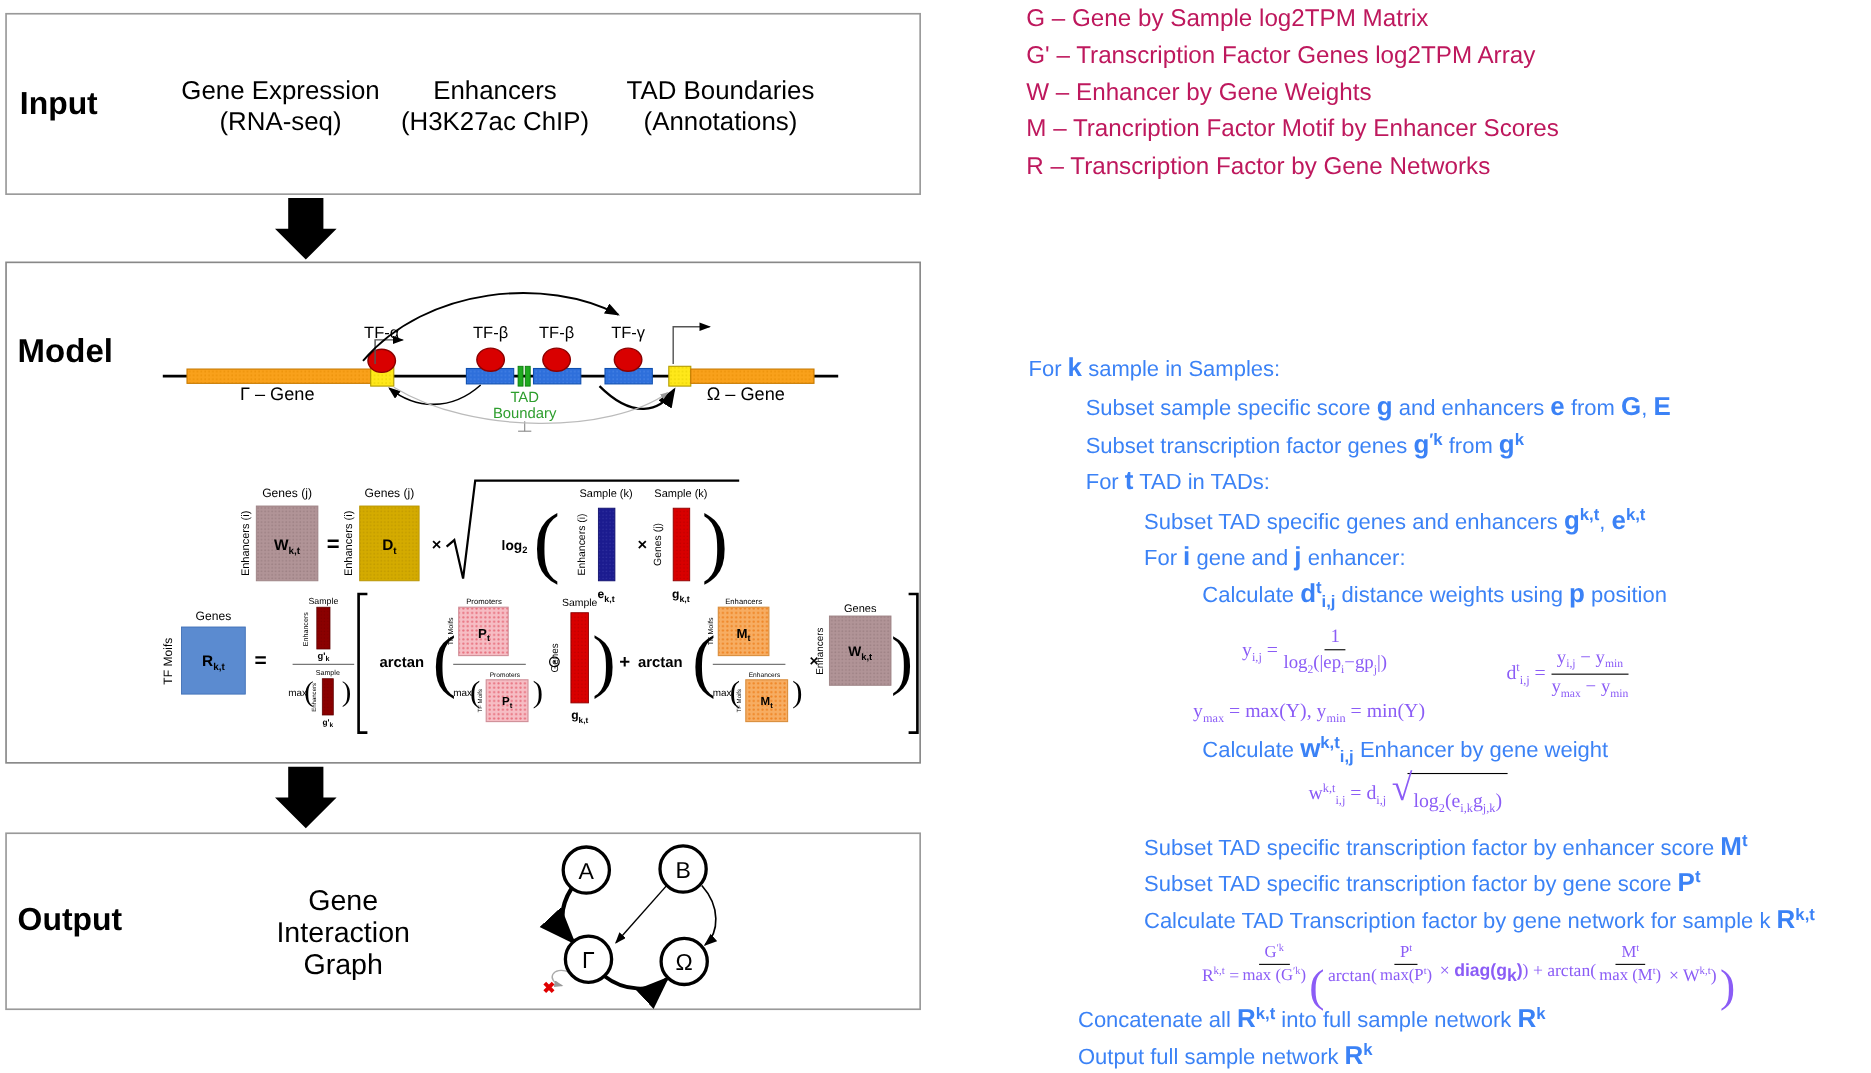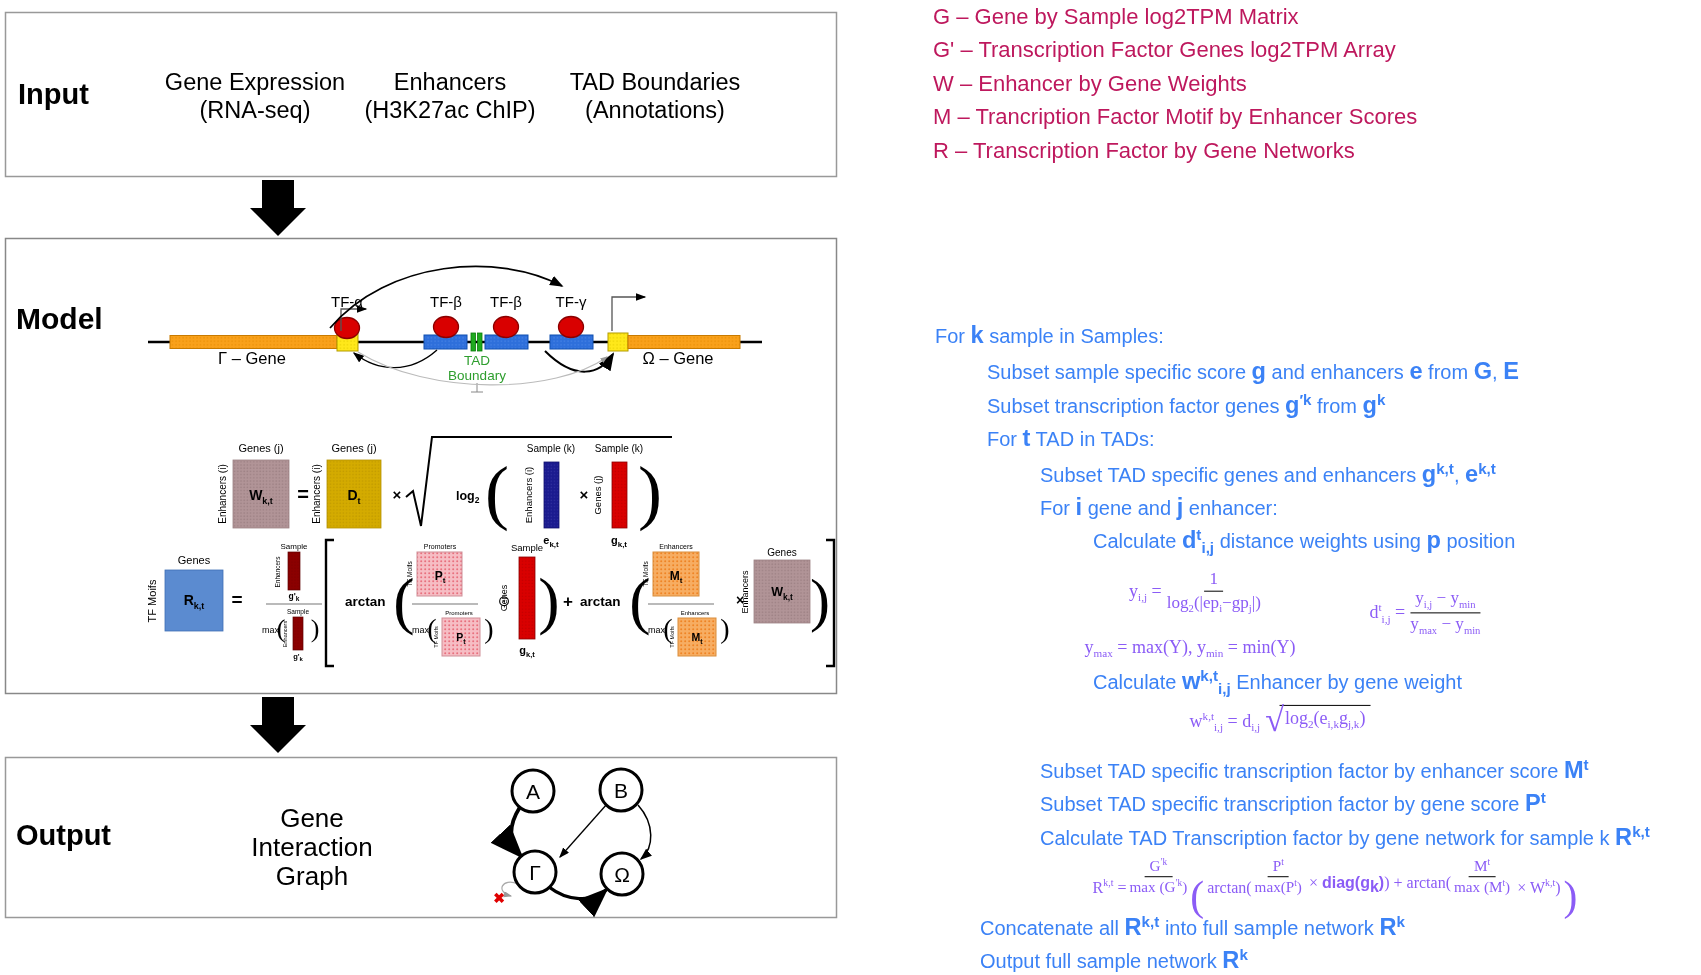--- a/index.html
+++ b/index.html
@@ -17,21 +17,21 @@
   
   .formula{position:absolute;font-family:"Liberation Serif","DejaVu Serif",serif;font-size:18px;
            display:flex;align-items:center;gap:5px;transform:translate(-50%,-50%);white-space:pre;color:#8b5cf6;}
   .formula.small{font-size:16px;gap:3px;align-items:flex-end;}
   .formula .b{font-weight:700;font-size:1em;font-family:Liberation Sans, sans-serif;}
   .frac{display:inline-flex;flex-direction:column;align-items:center;line-height:1.2;font-size:0.95em;}
   .frac .num{border-bottom:1.4px solid #000;padding:0 5px 1px;}
   .frac .den{padding-top:1px;}
   .sqrt{display:inline-flex;align-items:flex-start;}
   .sqrt-sym{font-size:1.9em;line-height:1;margin-right:-4px;transform:translateY(-2px);}
-  .sqrt-body{border-top:1.7px solid #000;padding:2px 5px 0;}
+  .sqrt-body{border-top:1.7px solid #000;padding:14px 5px 0;}
   .bigp{font-size:2.6em;font-weight:300;line-height:0;font-family:"Liberation Serif",serif;transform:translateY(-1px);}
 </style>
 </head>
 <body>
 
 <div id="page">
 
   <svg width="845" height="975" viewBox="0 0 845 975" style="position:absolute;left:0;top:0;" font-family="Liberation Sans, sans-serif">
     <defs>
       <marker id="mA" markerWidth="9" markerHeight="8" refX="7" refY="3" orient="auto">

